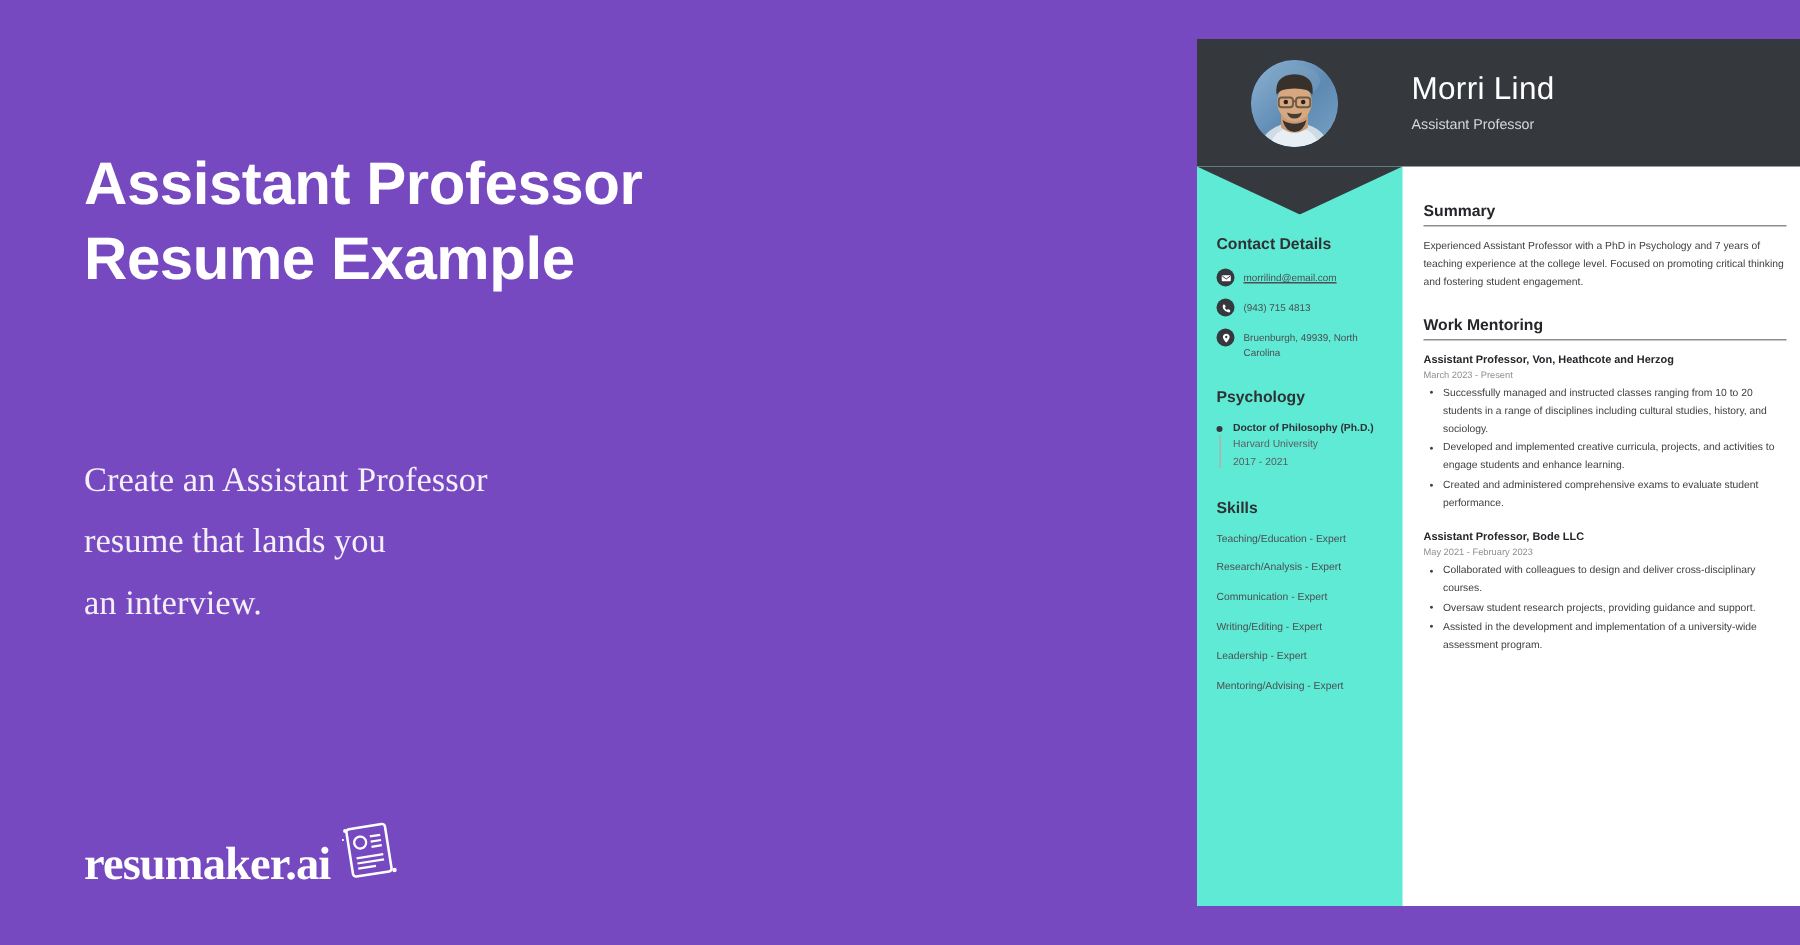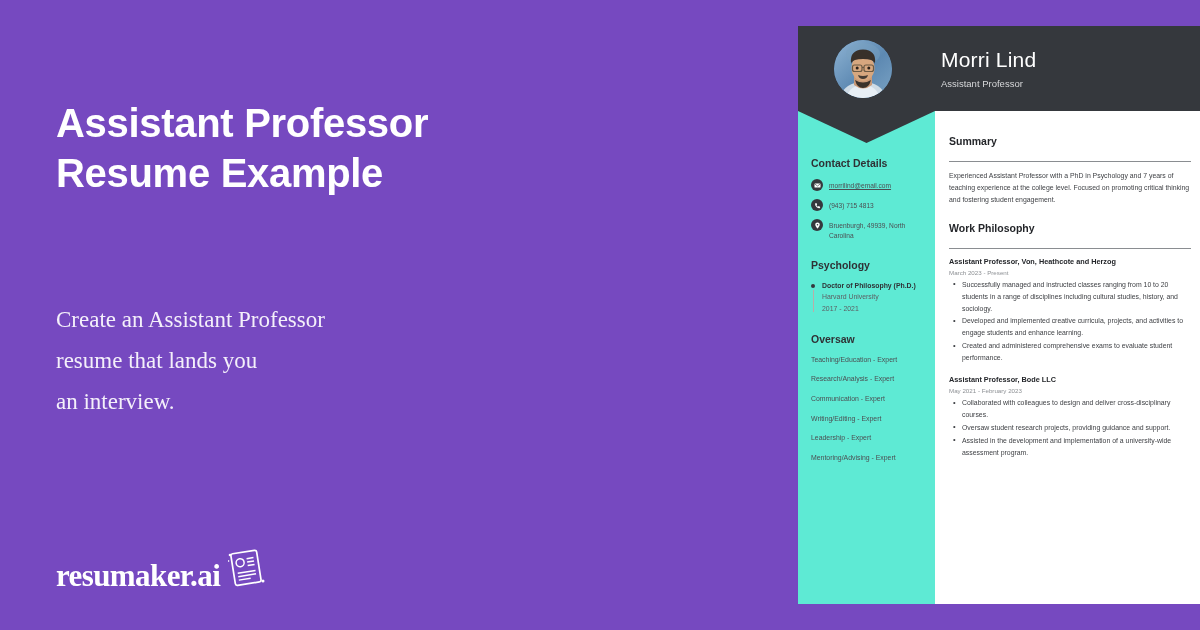--- a/index.html
+++ b/index.html
@@ -126,21 +126,21 @@
 
   
   .main {
     flex: 1 1 auto; background: #ffffff;
     padding: 24px 17px 0 14px;
     min-width: 0;
   }
   .sec { margin-bottom: 16px; }
   .sec-h {
     font-size: 10.5px; font-weight: bold; color: #24262a;
-    padding-bottom: 14px; border-bottom: 1.6px solid #8a8d91;
+    padding-bottom: 3px; border-bottom: 1.6px solid #8a8d91;
     margin-bottom: 8px;
   }
   .body-p { font-size: 6.9px; color: #3f4145; line-height: 1.72; }
 
   .job { margin-bottom: 11px; }
   .job-title { font-size: 7.3px; font-weight: bold; color: #24262a; line-height: 1.4; }
   .job-date { font-size: 6.2px; color: #8d9094; margin-top: 2px; margin-bottom: 3px; }
   .job ul { list-style: none; margin: 0; padding: 0; }
   .job li {
     position: relative; padding-left: 13px;
@@ -278,39 +278,39 @@
             </div>
             <div class="edu-txt">
               <div class="edu-deg">Doctor of Philosophy (Ph.D.)</div>
               <div class="edu-sch">Harvard University</div>
               <div class="edu-yrs">2017 - 2021</div>
             </div>
           </div>
         </div>
 
         <div class="side-block">
-          <div class="side-h">Oversaw</div>
+          <div class="side-h">Skills</div>
           <div class="skill">Teaching/Education - Expert</div>
           <div class="skill">Research/Analysis - Expert</div>
           <div class="skill">Communication - Expert</div>
           <div class="skill">Writing/Editing - Expert</div>
           <div class="skill">Leadership - Expert</div>
           <div class="skill">Mentoring/Advising - Expert</div>
         </div>
       </div>
 
       <div class="main">
 
         <div class="sec">
           <div class="sec-h">Summary</div>
           <div class="body-p">Experienced Assistant Professor with a PhD in Psychology and 7 years of teaching experience at the college level. Focused on promoting critical thinking and fostering student engagement.</div>
         </div>
 
         <div class="sec">
-          <div class="sec-h">Work Philosophy</div>
+          <div class="sec-h">Work Mentoring</div>
 
           <div class="job">
             <div class="job-title">Assistant Professor, Von, Heathcote and Herzog</div>
             <div class="job-date">March 2023 - Present</div>
             <ul>
               <li>Successfully managed and instructed classes ranging from 10 to 20 students in a range of disciplines including cultural studies, history, and sociology.</li>
               <li>Developed and implemented creative curricula, projects, and activities to engage students and enhance learning.</li>
               <li>Created and administered comprehensive exams to evaluate student performance.</li>
             </ul>
           </div>

